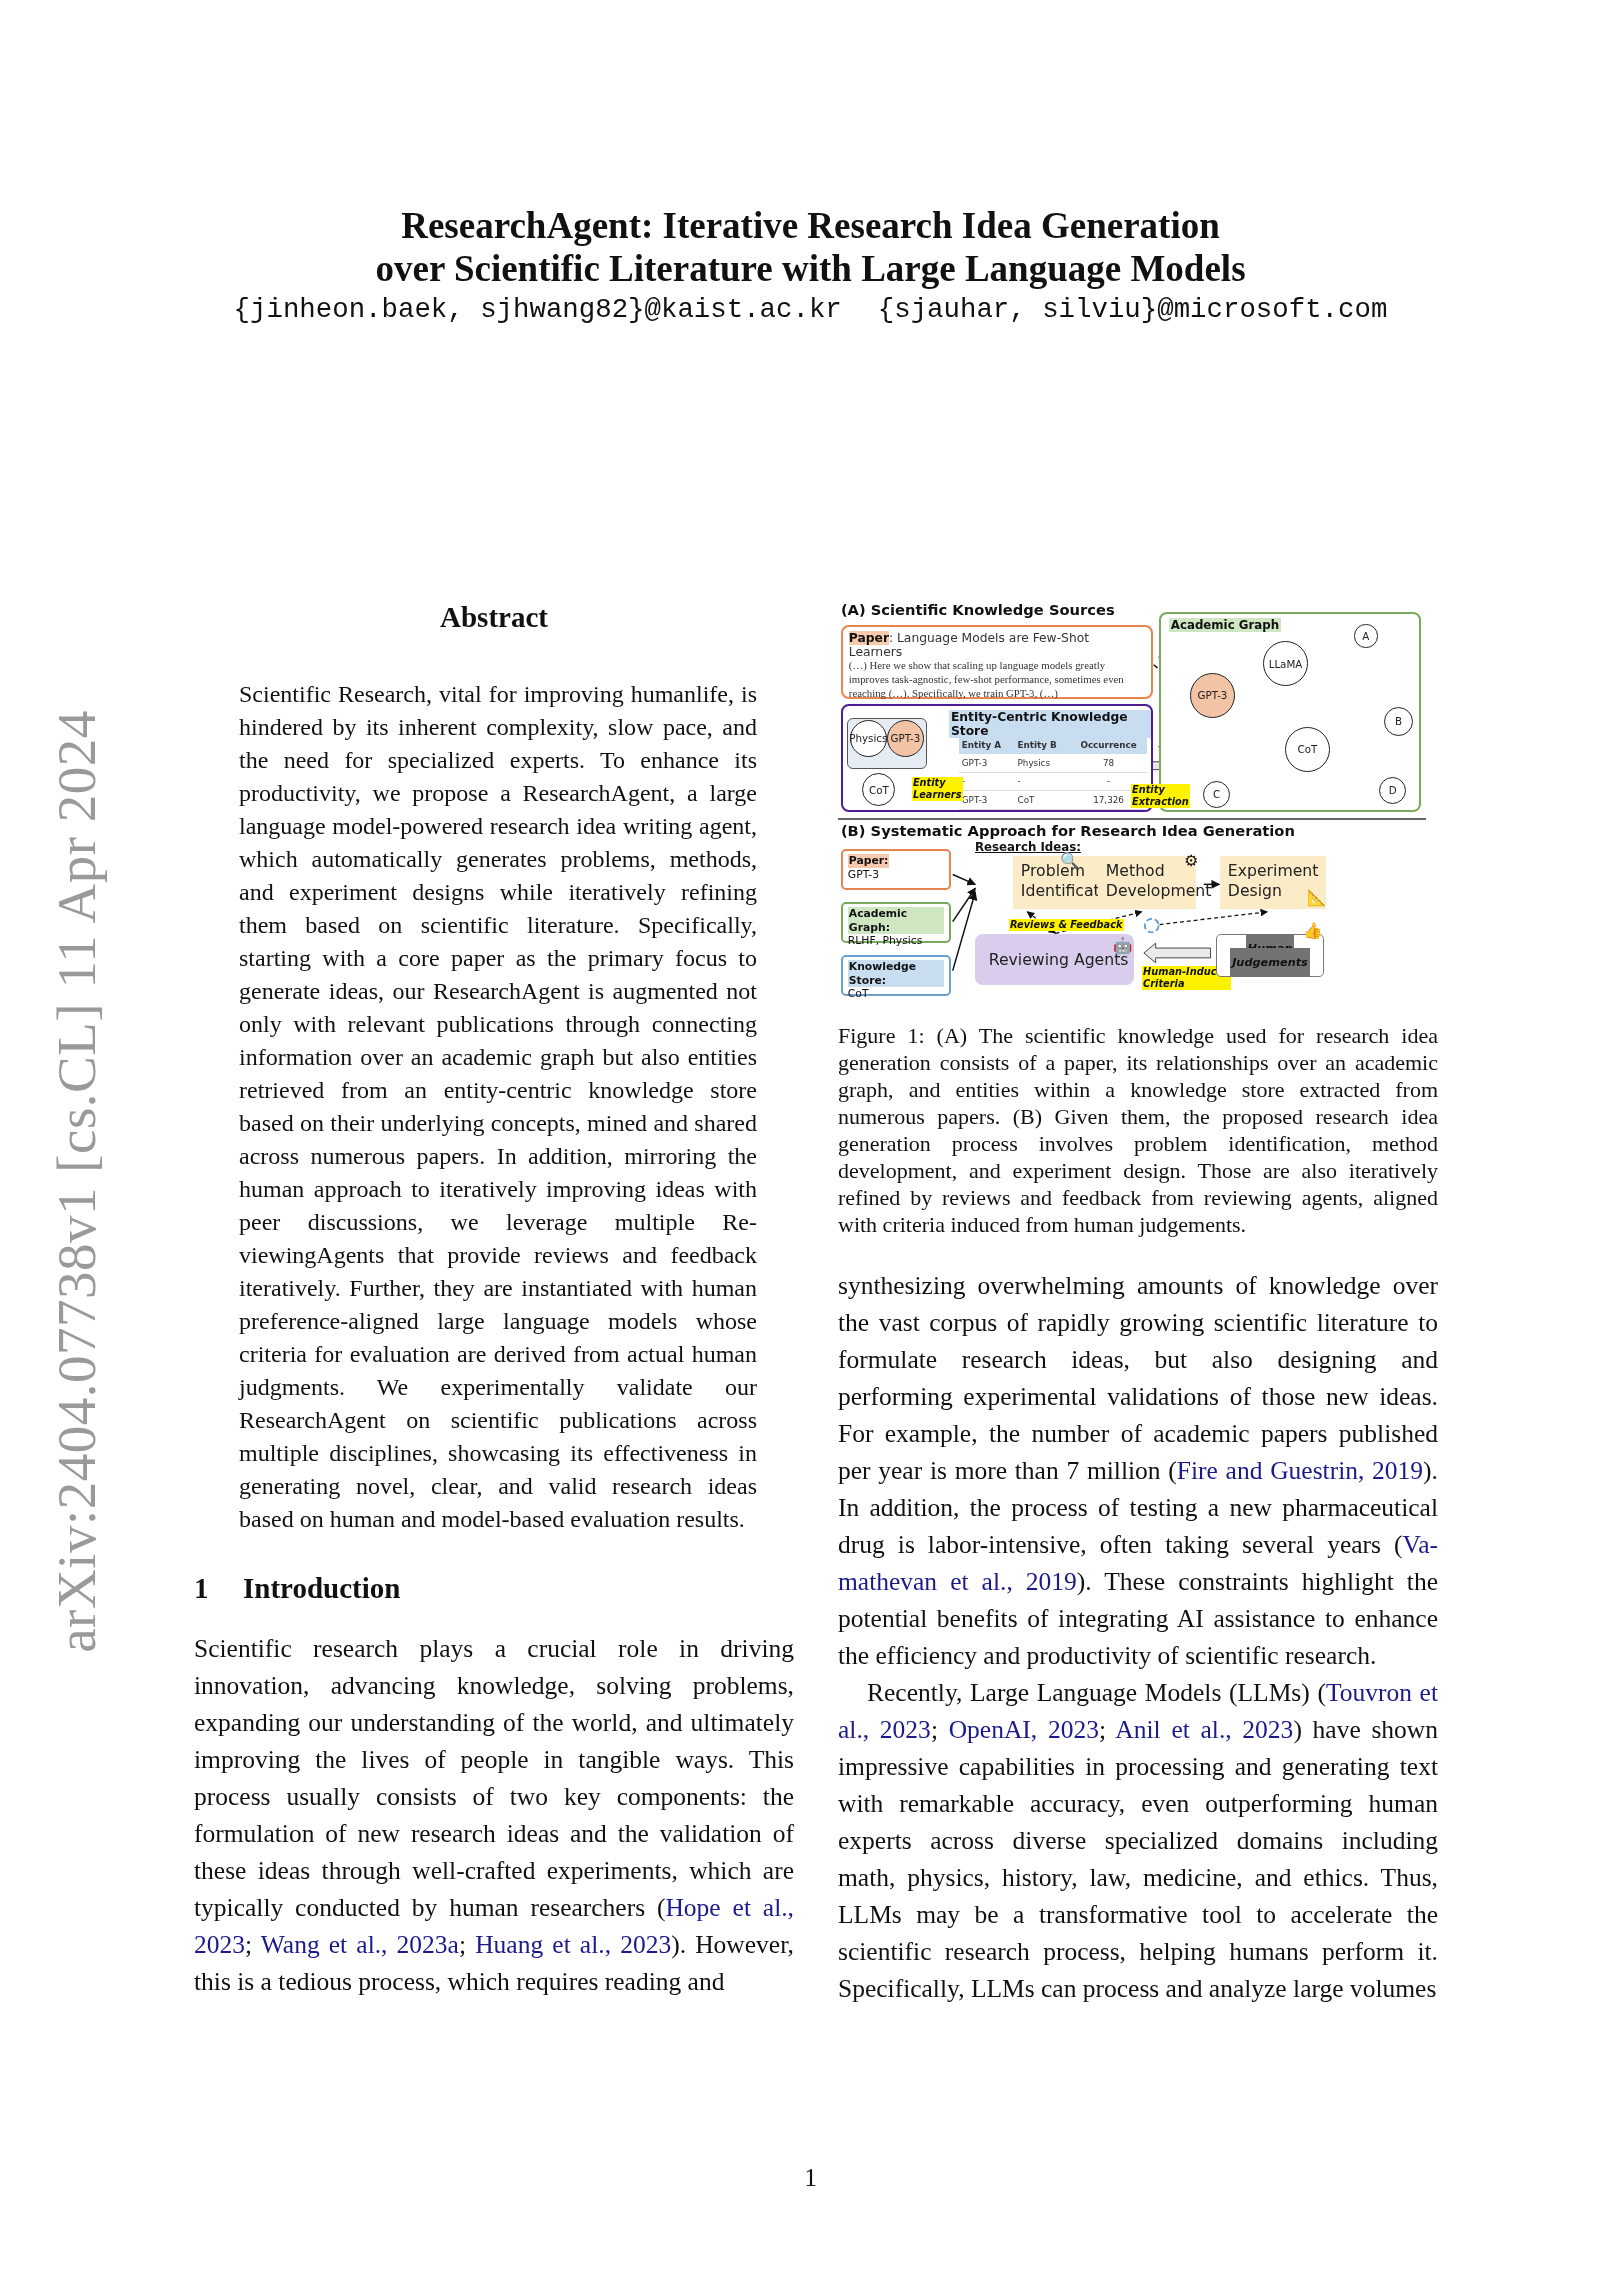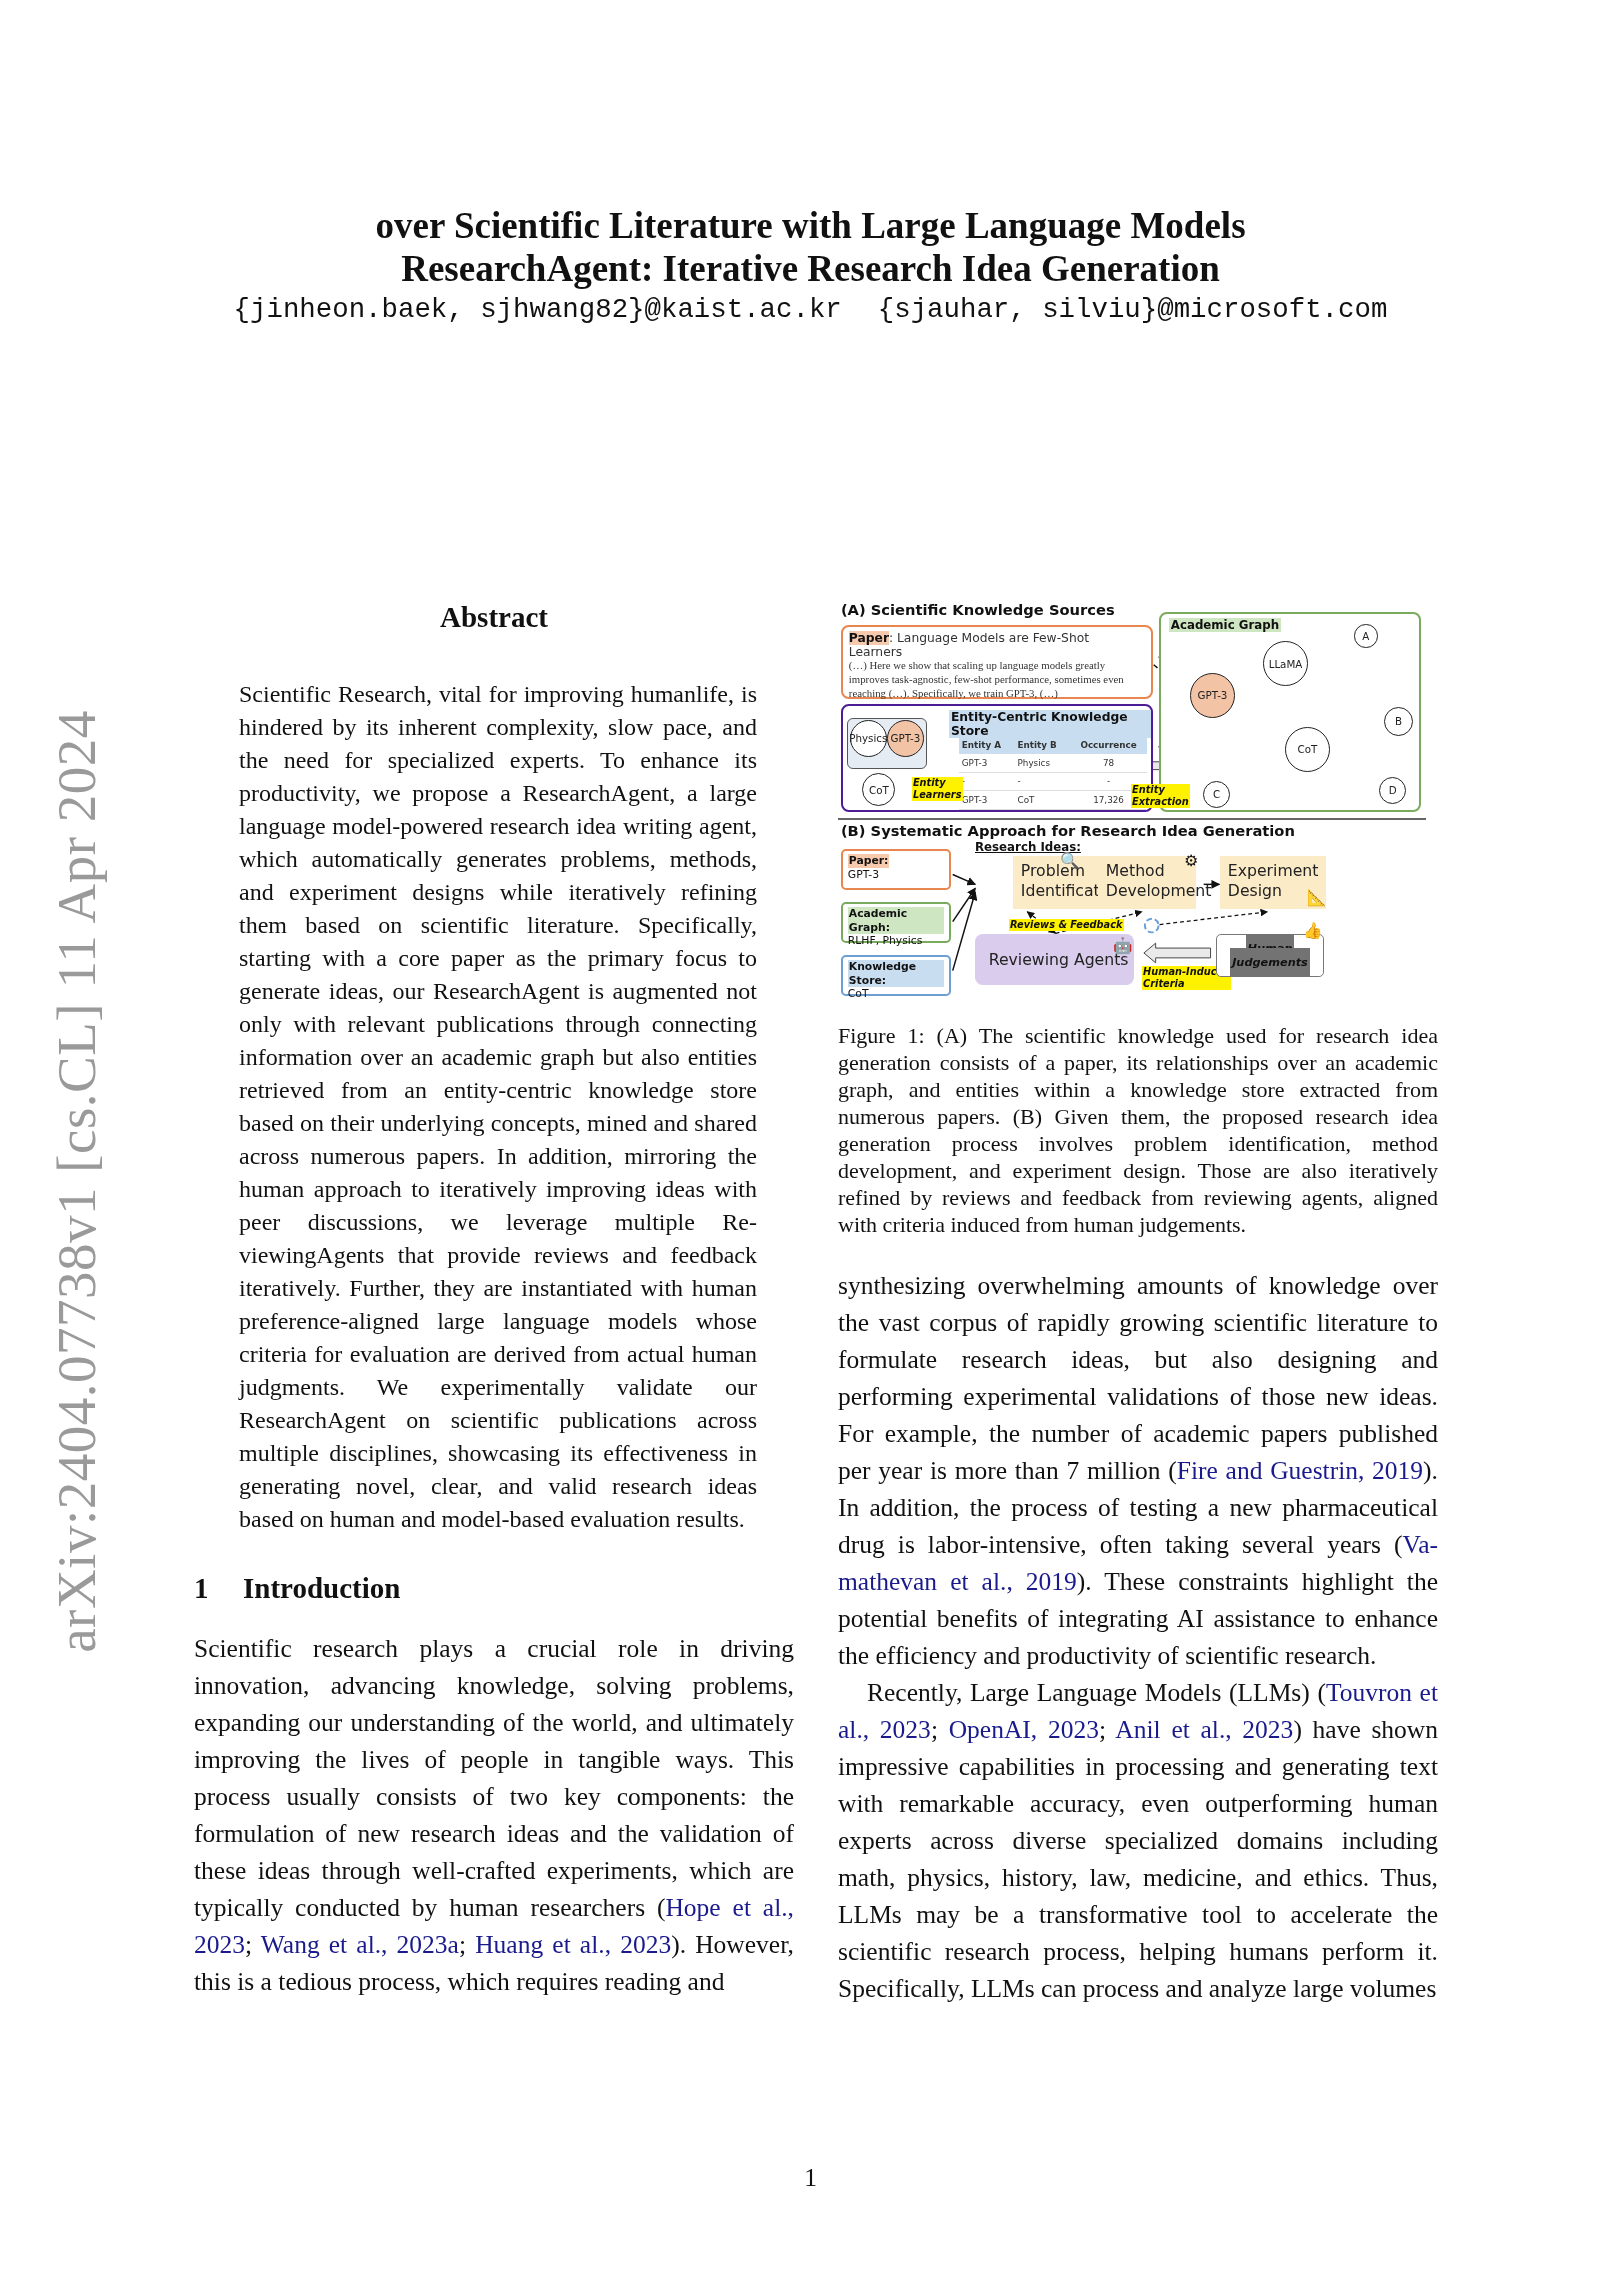--- a/index.html
+++ b/index.html
@@ -76,22 +76,22 @@
 </style>
 </head>
 <body>
 
 <div class="arxiv-side">
   <span>arXiv:2404.07738v1  [cs.CL]  11 Apr 2024</span>
 </div>
 
 <div class="title-block">
   <div class="title">
+    <div>ResearchAgent: Iterative Research Idea Generation</div>
     <div>over Scientific Literature with Large Language Models</div>
-    <div>ResearchAgent: Iterative Research Idea Generation</div>
   </div>
   <div class="emails">
     <span>{jinheon.baek, sjhwang82}@kaist.ac.kr</span>
     <span>{sjauhar, silviu}@microsoft.com</span>
   </div>
 </div>
 
 <div class="col-left">
   <div class="abs-head">Abstract</div>
   <p class="abs-body">Scientific Research, vital for improving hu­manlife, is hindered by its inherent complex­ity, slow pace, and the need for specialized experts. To enhance its productivity, we pro­pose a ResearchAgent, a large language model-powered research idea writing agent, which au­tomatically generates problems, methods, and experiment designs while iteratively refining them based on scientific literature. Specifically, starting with a core paper as the primary fo­cus to generate ideas, our ResearchAgent is augmented not only with relevant publications through connecting information over an aca­demic graph but also entities retrieved from an entity-centric knowledge store based on their underlying concepts, mined and shared across numerous papers. In addition, mirroring the human approach to iteratively improving ideas with peer discussions, we leverage multiple Re­viewingAgents that provide reviews and feed­back iteratively. Further, they are instantiated with human preference-aligned large language models whose criteria for evaluation are de­rived from actual human judgments. We ex­perimentally validate our ResearchAgent on scientific publications across multiple disci­plines, showcasing its effectiveness in generat­ing novel, clear, and valid research ideas based on human and model-based evaluation results.</p>

